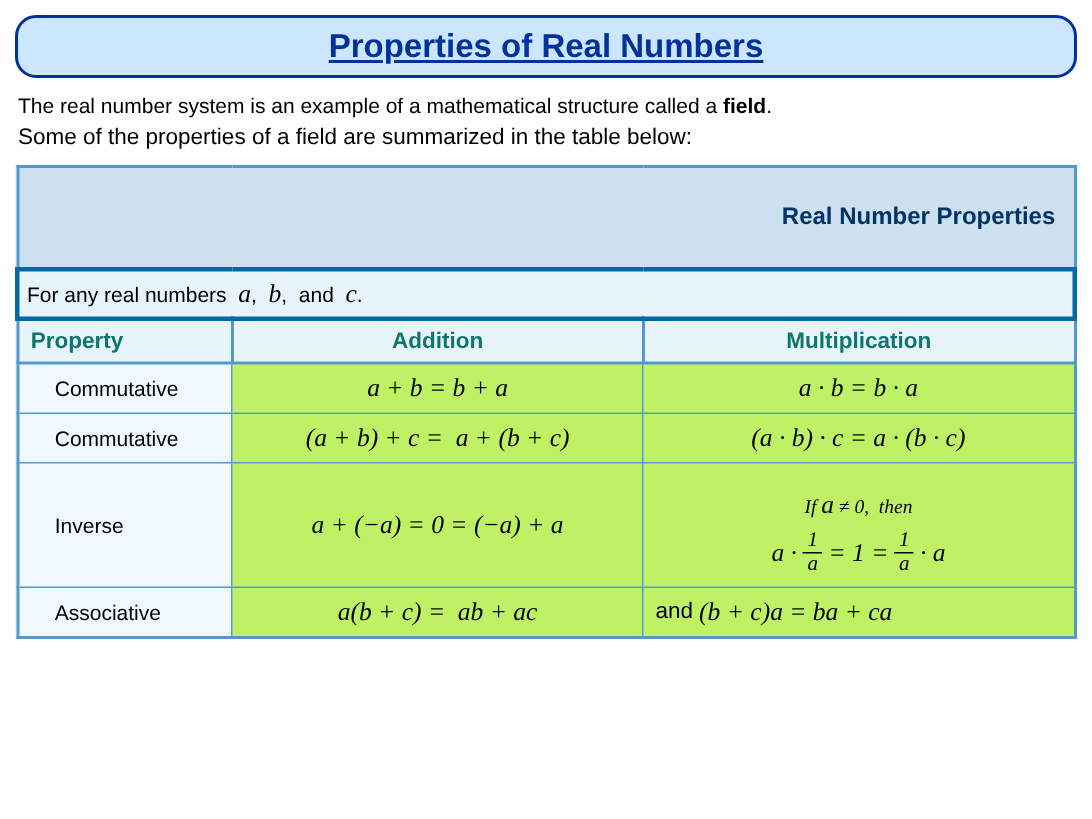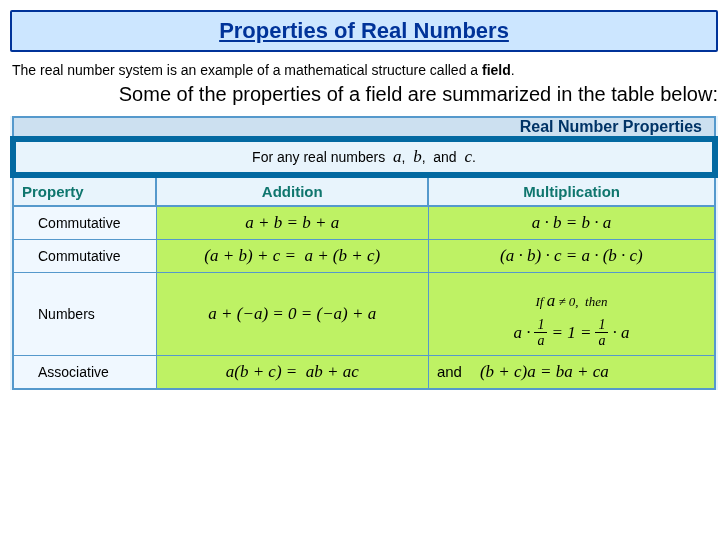--- a/index.html
+++ b/index.html
@@ -12,60 +12,59 @@
     }
 
     .page-title {
       text-align: center;
       font-size: 22px;
       font-weight: bold;
       color: #003399;
       text-decoration: underline;
       background: #cce6ff;
       border: 2px solid #003399;
-      border-radius: 2px;
+      border-radius: 14px;
       padding: 6px 16px;
       margin-bottom: 10px;
     }
 
     .intro-text {
       font-size: 14px;
       margin-bottom: 5px;
       padding-left: 2px;
     }
 
     .intro-text2 {
-      font-size: 20px;
+      font-size: 15px;
       margin-bottom: 10px;
       padding-left: 2px;
-      text-align: right;
     }
 
     .outer-table {
       width: 100%;
       border-collapse: collapse;
       background: #e8f4fc;
       border: 2px solid #5599cc;
     }
 
     .header-row td {
       background: #cce0f0;
       text-align: right;
       font-size: 16px;
       font-weight: bold;
       color: #003366;
-      padding: 0 12px;
+      padding: 24px 12px;
       border: 1px solid #5599cc;
     }
 
     .for-any-row td {
-      text-align: center;
+      text-align: left;
       font-size: 14px;
       padding: 5px;
-      border: 6px solid #0369a1;
+      border: 3px solid #0369a1;
       background: #e8f4fc;
     }
 
     .col-header-row td {
       font-size: 15px;
       font-weight: bold;
       text-align: center;
       padding: 5px 8px;
       border: 2px solid #5599cc;
       background: #e8f4fc;
@@ -155,21 +154,21 @@
       align-items: center;
       gap: 4px;
       font-style: italic;
       font-family: 'Times New Roman', serif;
       font-size: 15px;
     }
 
     .distributive-mult {
       display: flex;
       align-items: center;
-      gap: 14px;
+      gap: 0;
     }
   </style>
 </head>
 <body>
 
 <div class="page-title">Properties of Real Numbers</div>
 
 <p class="intro-text">
   <span>The real number system is an example of a mathematical structure called a </span><span class="bold-word">field</span><span>.</span>
 </p>
@@ -211,21 +210,21 @@
     <td>
       <span class="math">(a + b) + c = &nbsp;a + (b + c)</span>
     </td>
     <td>
       <span class="math">(a · b) · c = a · (b · c)</span>
     </td>
   </tr>
 
 
   <tr class="data-row" style="height:70px;">
-    <td>Numbers</td>
+    <td>Inverse</td>
     <td>
       <span class="math">a + (−a) = 0 = (−a) + a</span>
     </td>
     <td>
       <div class="inverse-mult">
         <div class="if-condition">If <span class="math">a</span> ≠ 0, &nbsp;then</div>
         <div class="inv-row">
           <span class="math">a ·</span>
           <span class="frac">
             <span class="frac-num">1</span>

